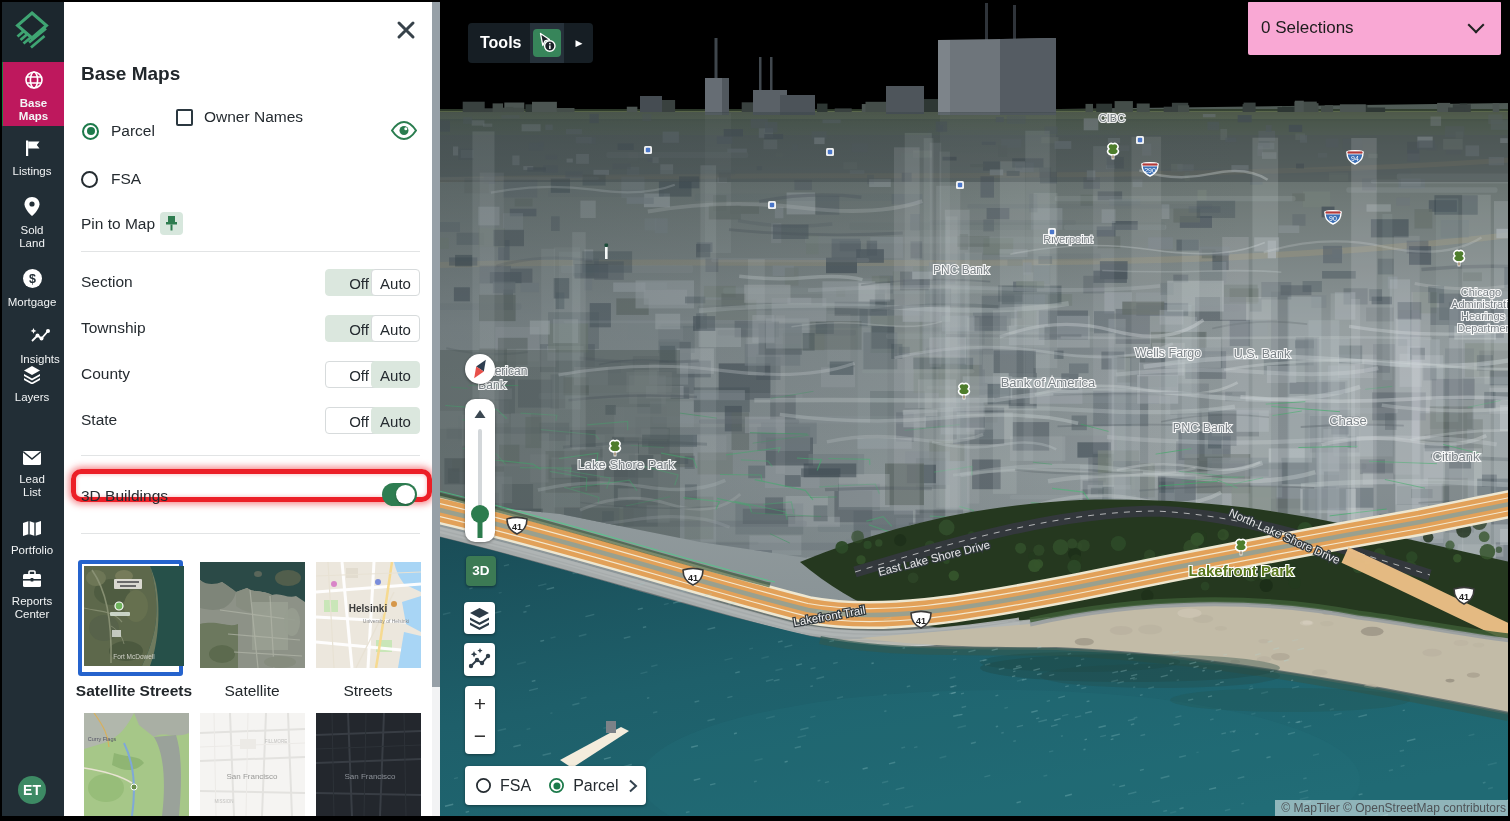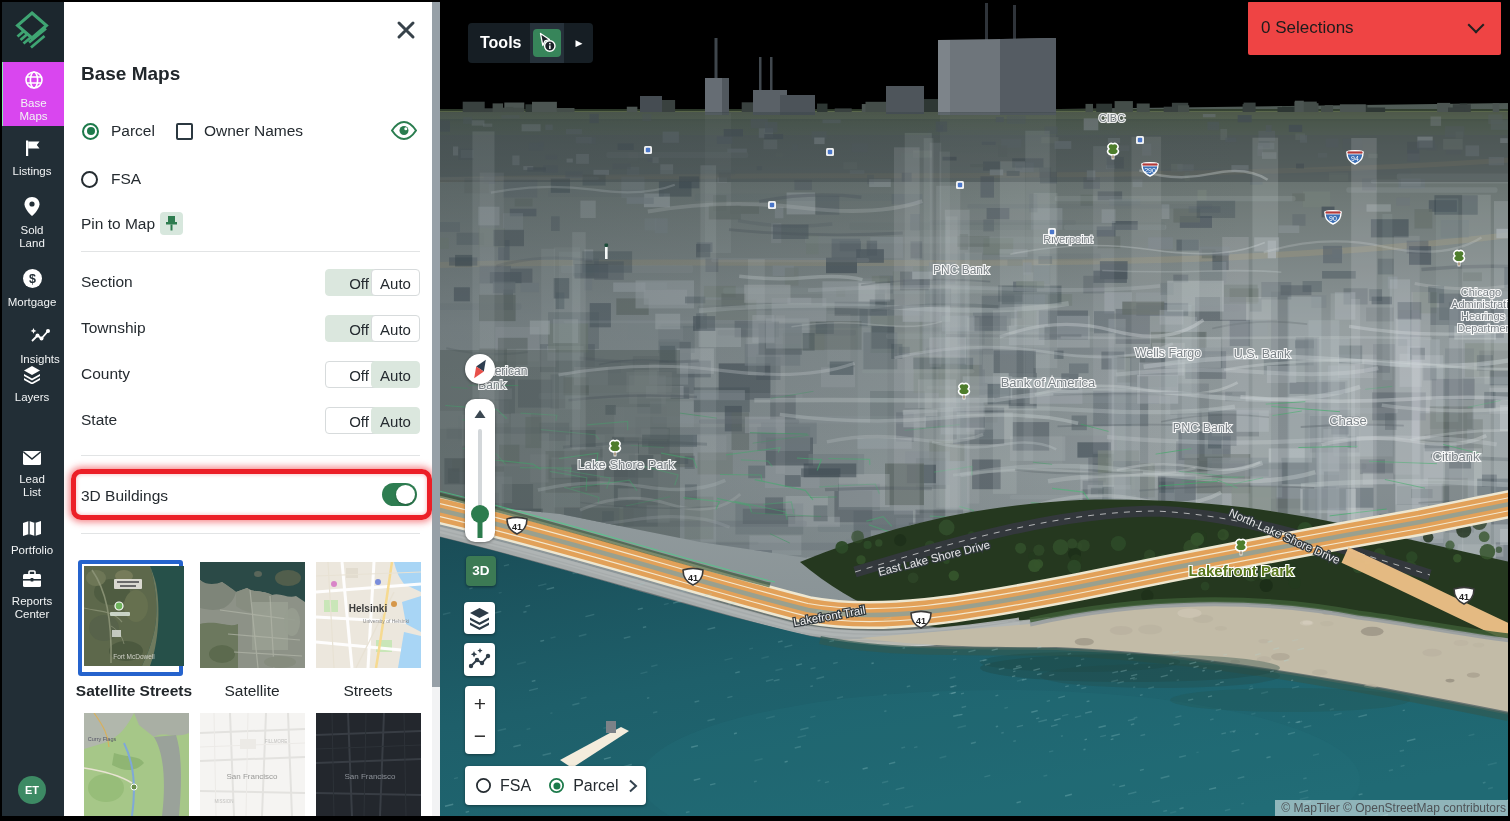--- a/index.html
+++ b/index.html
@@ -6,23 +6,23 @@
 html,body { width:1510px; height:821px; overflow:hidden; background:#000; }
 body { font-family:"Liberation Sans", sans-serif; position:relative; }
 .frame { position:absolute; background:#000; z-index:50; }
 #stage { position:absolute; left:0; top:0; width:1510px; height:821px; }
 
 
 #side { position:absolute; left:0; top:0; width:64px; height:821px; background:#222e36; z-index:10; }
 #logo { position:absolute; left:0; top:0; width:64px; height:62px; background:#1c272e; }
 .sitem { position:absolute; left:0; width:64px; color:#eef1f3; text-align:center; }
 .sitem .lbl { font-size:11.5px; line-height:12.5px; color:#f2f4f5; margin-top:3px; }
-.sactive { background:#d946ef; border-left:3px solid #86efac; }
+.sactive { background:#be185d; border-left:3px solid #15803d;font-weight:bold; }
 #avatar { position:absolute; left:18px; top:776px; width:28px; height:28px; border-radius:50%;
-  background:#3d8a64; color:#fff; font-size:11px; font-weight:700; text-align:center; line-height:28px; }
+  background:#3d8a64; color:#fff; font-size:14px; font-weight:700; text-align:center; line-height:28px; }
 
 
 #panel { position:absolute; left:64px; top:0; width:368px; height:821px; background:#fff; z-index:9; }
 #pscroll { position:absolute; left:432px; top:0; width:8px; height:821px; background:#f2f3f4; z-index:11; }
 #pthumb { position:absolute; left:0; top:2px; width:8px; height:685px; background:#97a0a7; border-radius:0px; }
 #closex { position:absolute; left:330px; top:18px; width:24px; height:24px; }
 .ptitle { position:absolute; left:17px; top:63px; font-size:19px; font-weight:700; color:#21272b; }
 .radio { width:17px; height:17px; border-radius:50%; border:2px solid #252c31; display:inline-block; position:relative; }
 .radio.green { border-color:#1d7a4b; }
 .radio.green:after { content:""; position:absolute; left:2.5px; top:2.5px; width:8px; height:8px; border-radius:50%; background:#1d7a4b; }
@@ -31,38 +31,38 @@
 .cbox { width:17px; height:17px; border:2px solid #2b3840; border-radius:2px; display:inline-block; }
 .chip { position:absolute; width:23px; height:23px; background:#d7e7dd; border-radius:4px; }
 hr.pline { position:absolute; left:17px; width:339px; border:none; border-top:1px solid #e2e4e5; }
 .mrow { position:absolute; left:17px; width:339px; height:27px;text-decoration:underline; }
 .mrow .nm { position:absolute; left:0; top:4px; font-size:15.5px; color:#252b30; }
 .btn { position:absolute; top:0; height:27px; border-radius:4px; font-size:15px; color:#252b30;
   text-align:center; line-height:27px; background:#fff; border:1px solid #d7dbdc; }
 .btn.off { left:244px; width:60px;padding-left:8px; }
 .btn.auto { left:290px; width:49px; }
 .btn.sel { background:#dbe7de; border-color:#dbe7de; }
-#redbox { position:absolute; left:7px; top:469px; width:361px; height:51px; border:5px solid #ec1f27;
+#redbox { position:absolute; left:7px; top:469px; width:361px; height:33px; border:5px solid #ec1f27;
   border-radius:10px; box-shadow:0 0 7px 2px rgba(236,31,39,0.55), inset 0 0 4px 0 rgba(236,31,39,0.35); }
 #redbox .nm { position:absolute; left:5px; top:13px; font-size:15.5px; color:#252b30; }
 #toggle { position:absolute; right:10px; top:9px; width:35px; height:23px; border-radius:12px; background:#2e7d51; }
 #toggle:after { content:""; position:absolute; right:2px; top:2px; width:19px; height:19px; border-radius:50%; background:#fff; box-shadow:0 1px 2px rgba(0,0,0,0.3); }
 .thumb { position:absolute; width:105px; }
 .tsel { border:4px solid #2563cd; border-radius:3px; background:#fff; padding:2px; }
 .tlab { position:absolute; width:140px; text-align:center; font-size:15.5px; color:#22272b; }
 .tlab.b { font-weight:700; }
 
 
 #map { position:absolute; left:440px; top:0; width:1070px; height:821px; overflow:hidden; background:#6c7674; }
 #tools { position:absolute; left:28px; top:23px; height:40px; background:#161e24; border-radius:4px;
   display:flex; align-items:center; color:#fff; z-index:20; }
 #tools .tx { font-size:16px; font-weight:700; padding:0 9px 0 12px; }
 #tools .mid { width:34px; height:40px; background:#26313a; display:flex; align-items:center; justify-content:center; }
 #tools .arr { width:29px; text-align:center; font-size:9px; color:#fff; }
-#selbox { position:absolute; right:9px; top:1px; width:253px; height:54px; background:#ef4444; border-radius:2px;
+#selbox { position:absolute; right:9px; top:1px; width:253px; height:54px; background:#f9a8d4; border-radius:2px;
   box-shadow:0 1px 4px rgba(0,0,0,0.35); z-index:20;padding-left:40px; }
 #selbox .tx { position:absolute; left:13px; top:17px; font-size:17px; font-weight:500; color:#1c1c1c; }
 #selbox .chev { position:absolute; right:19px; top:18px; width:12px; height:12px;
   border-right:2.5px solid #222; border-bottom:2.5px solid #222; transform:rotate(45deg); }
 .mctl { position:absolute; z-index:20; }
 #compass { left:25px; top:354px; width:30px; height:30px; border-radius:50%; background:#fff; box-shadow:0 1px 3px rgba(0,0,0,0.4); }
 #slider { left:25px; top:399px; width:30px; height:143px; background:#fff; border-radius:10px; box-shadow:0 1px 3px rgba(0,0,0,0.4); }
 #btn3d { left:26px; top:556px; width:30px; height:30px; background:#3c7a54; border-radius:4px; color:#fff;
   font-size:13.5px; font-weight:700; text-align:center; line-height:30px; box-shadow:0 1px 3px rgba(0,0,0,0.4); }
 #btnlayers { left:24px; top:602px; width:31px; height:32px; background:#fff; border-radius:4px; box-shadow:0 1px 3px rgba(0,0,0,0.4); }
@@ -1708,21 +1708,21 @@
 
   <div id="panel">
     <svg id="closex" width="24" height="24" viewBox="0 0 24 24">
         <path d="M5 5 L19 19 M19 5 L5 19" stroke="#37424a" stroke-width="3" stroke-linecap="round"></path>
       </svg>
     <div class="ptitle">Base Maps</div>
     <div class="row" style="left:18px; top:122px;">
         <span class="radio green"></span>
         <span class="rlabel" style="margin-left:12px">Parcel</span>
       </div>
-    <div class="row" style="left:112px; top:122px;">
+    <div class="row" style="left:112px; top:108px;">
         <span class="cbox"></span>
         <span class="rlabel" style="margin-left:11px">Owner Names</span>
       </div>
     <svg style="position:absolute; left:327px; top:121px;" width="26" height="19" viewBox="0 0 26 19">
         <path d="M1 9.5 C 5 3.5 9 1 13 1 C 17 1 21 3.5 25 9.5 C 21 15.5 17 18 13 18 C 9 18 5 15.5 1 9.5 Z" fill="none" stroke="#2a7d4f" stroke-width="2"></path>
         <circle cx="13" cy="9.5" r="4.5" fill="#2a7d4f"></circle>
         <circle cx="14.8" cy="7.8" r="1.5" fill="#fff"></circle>
       </svg>
     <div class="row" style="left:17px; top:170px;">
         <span class="radio"></span>

